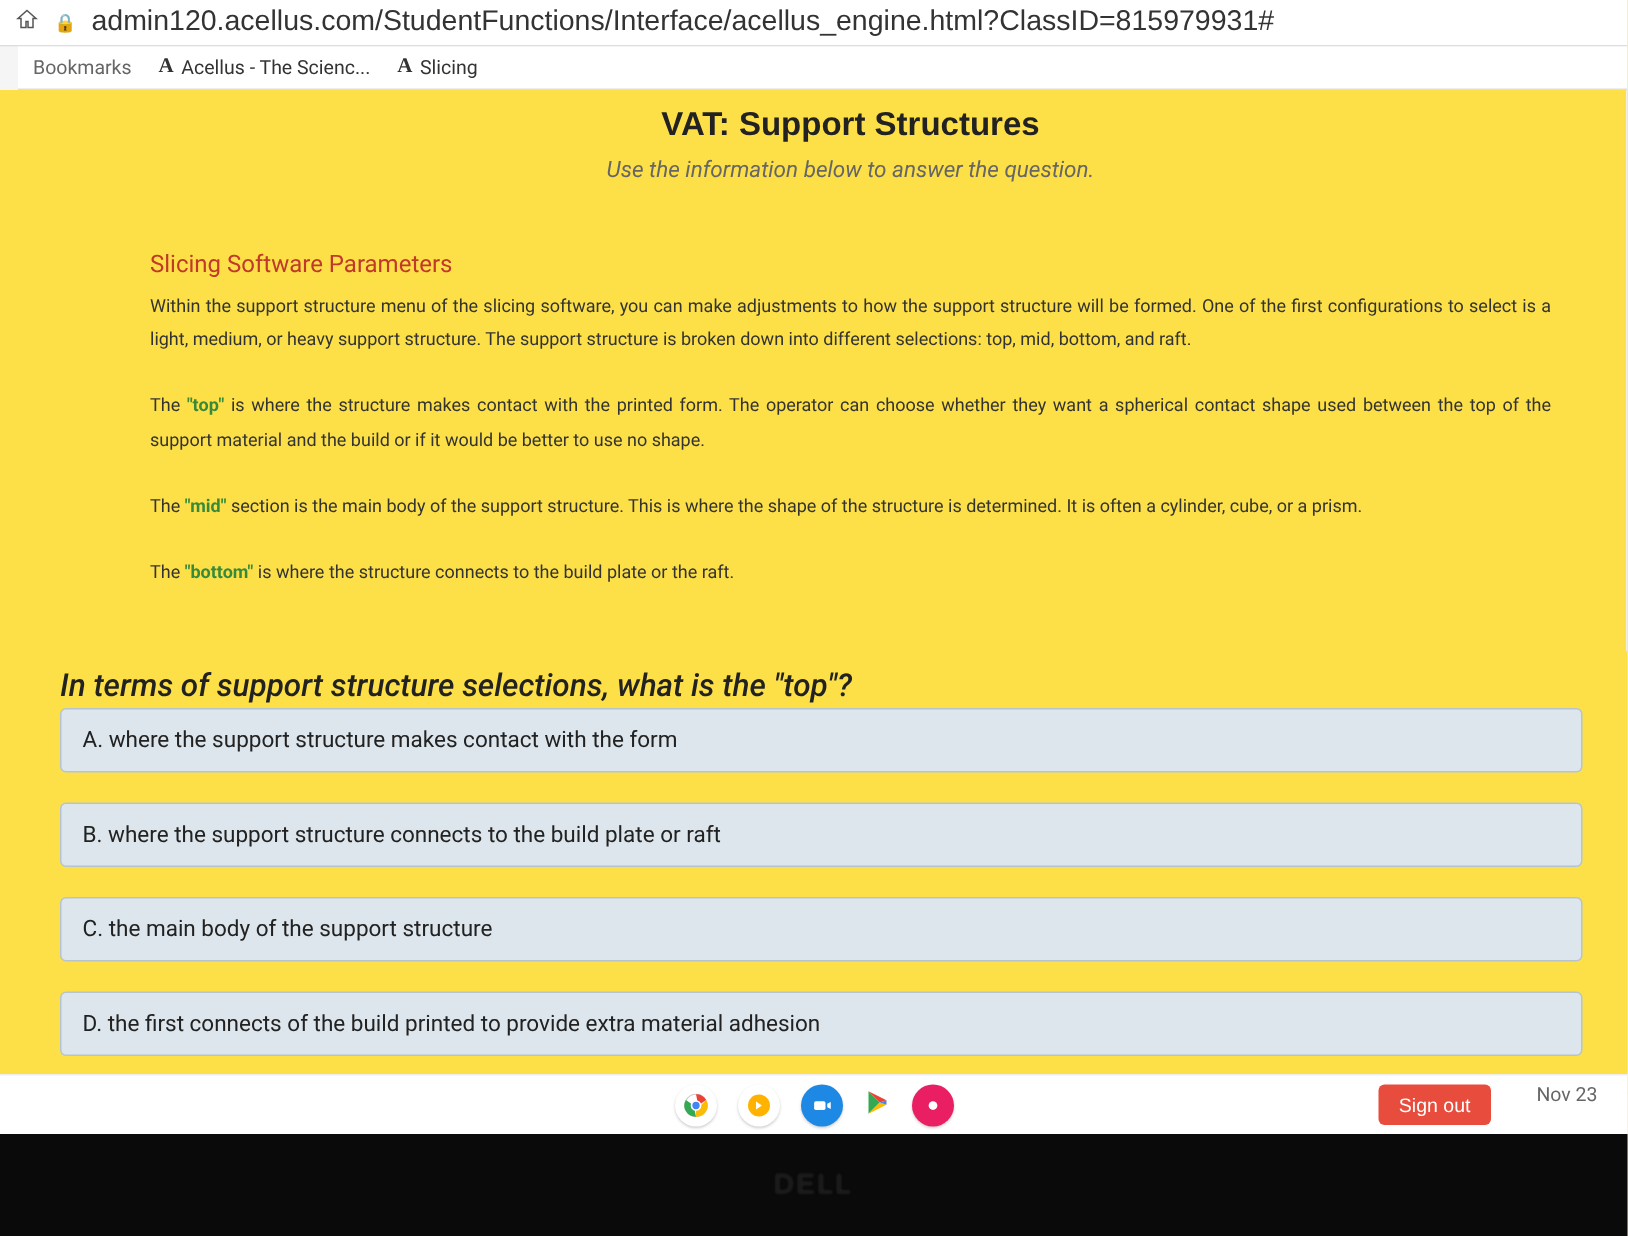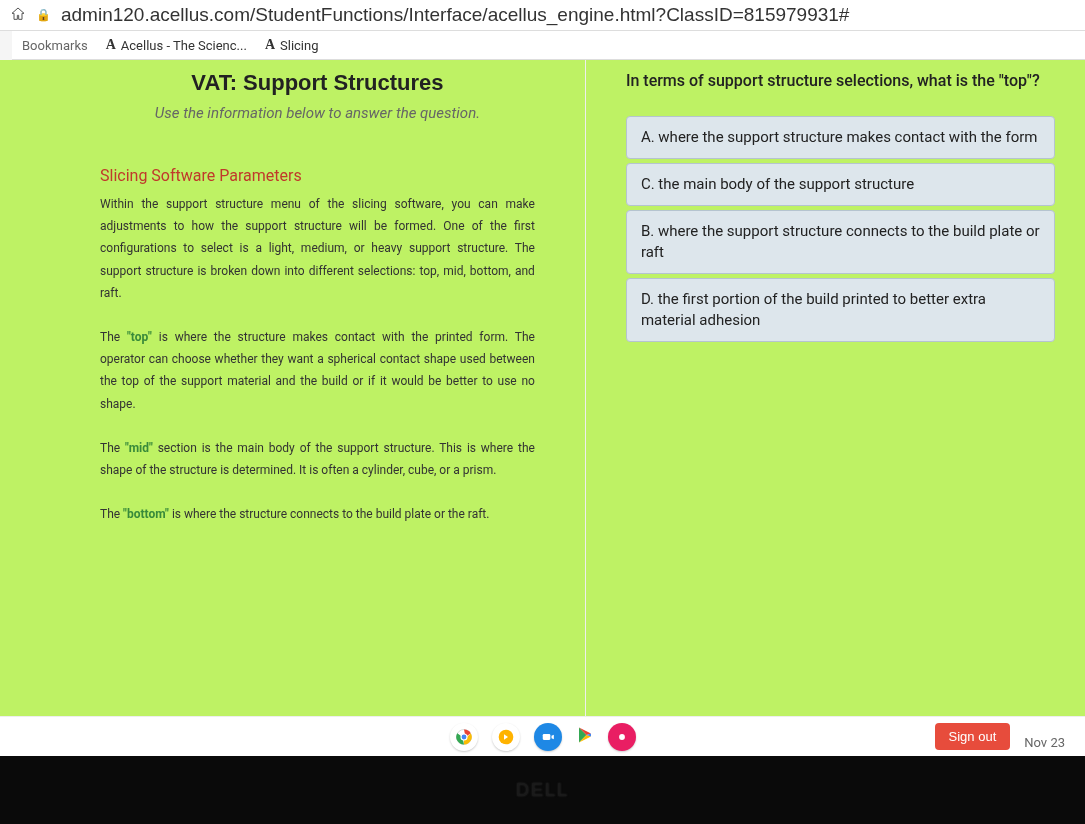--- a/index.html
+++ b/index.html
@@ -33,22 +33,23 @@
       color: #444;
       gap: 18px;
       margin-left: 12px;
     }
     .bookmarks-label { color: #666; }
     .bookmark-item { display: flex; align-items: center; gap: 5px; cursor: pointer; color:#333; }
     .a-logo { font-weight: bold; font-family: 'Times New Roman', serif; font-size: 14px; }
     .content-area {
       display: flex;
       height: 670px;
-      background: #bef264;
+      background: #fde047;
       padding: 0;
+      flex-direction: column;
     }
     .left-pane {
       flex: 0 0 54%;
       padding: 10px 50px 20px 100px;
       border-right: 1px solid #eee;
     }
     .right-pane {
       flex: 1;
       padding: 10px 30px 20px 40px;
     }
@@ -75,32 +76,32 @@
     }
     .paragraph {
       font-size: 12px;
       color: #333;
       line-height: 1.85;
       margin-bottom: 22px;
       text-align: justify;
     }
     .keyword { font-weight: bold; color: #388a3a; }
     .question-text {
-      font-size: 16px;
+      font-size: 21px;
       color: #222;
       font-weight: 500;
-      margin-bottom: 24px;
       line-height: 1.35;
+      font-style: italic;
     }
     .answer-option {
       background: #dde6ec;
       border: 1px solid #b5c4cf;
       border-radius: 4px;
       padding: 10px 14px;
-      margin-bottom: 4px;
+      margin-bottom: 20px;
       font-size: 15px;
       color: #222;
       cursor: pointer;
       line-height: 1.4;
     }
     .bottom-bar {
       position: absolute;
       bottom: 68px;
       left: 0;
       right: 0;
@@ -118,21 +119,21 @@
       gap: 14px;
       align-items: center;
     }
     .circ-icon {
       width: 28px; height: 28px; border-radius: 50%;
       display:flex; align-items:center; justify-content:center;
       box-shadow: 0 1px 2px rgba(0,0,0,0.2);
       background:#fff;
       cursor:pointer;
     }
-    .bottom-right { margin-left:auto; display:flex; align-items:flex-end; gap:14px; }
+    .bottom-right { margin-left:auto; display:flex; align-items:flex-start; gap:30px; }
     .signout-btn {
       background: #e74c3c;
       color: #fff;
       border: none;
       padding: 6px 14px;
       border-radius: 4px;
       font-size: 13px;
       cursor: pointer;
     }
     .date-text { font-size: 13px; color: #666; }
@@ -191,23 +192,23 @@
       <span>The </span><span class="keyword">"mid"</span><span> section is the main body of the support structure. This is where the shape of the structure is determined. It is often a cylinder, cube, or a prism.</span>
     </div>
     <div class="paragraph">
       <span>The </span><span class="keyword">"bottom"</span><span> is where the structure connects to the build plate or the raft.</span>
     </div>
   </div>
 
   <div class="right-pane">
     <div class="question-text">In terms of support structure selections, what is the "top"?</div>
     <div class="answer-option">A. where the support structure makes contact with the form</div>
+    <div class="answer-option">B. where the support structure connects to the build plate or raft</div>
     <div class="answer-option">C. the main body of the support structure</div>
-    <div class="answer-option">B. where the support structure connects to the build plate or raft</div>
-    <div class="answer-option">D. the first portion of the build printed to better extra material adhesion</div>
+    <div class="answer-option">D. the first connects of the build printed to provide extra material adhesion</div>
   </div>
 </div>
 
 <div class="bottom-bar">
   <div class="bottom-center">
     <span class="circ-icon">
       <svg width="18" height="18" viewBox="0 0 24 24">
           <circle cx="12" cy="12" r="10" fill="#fff" stroke="#ccc"></circle>
           <circle cx="12" cy="12" r="4" fill="#4285F4"></circle>
           <path d="M12 2 A10 10 0 0 1 21 7 L14 12" fill="#EA4335"></path>

